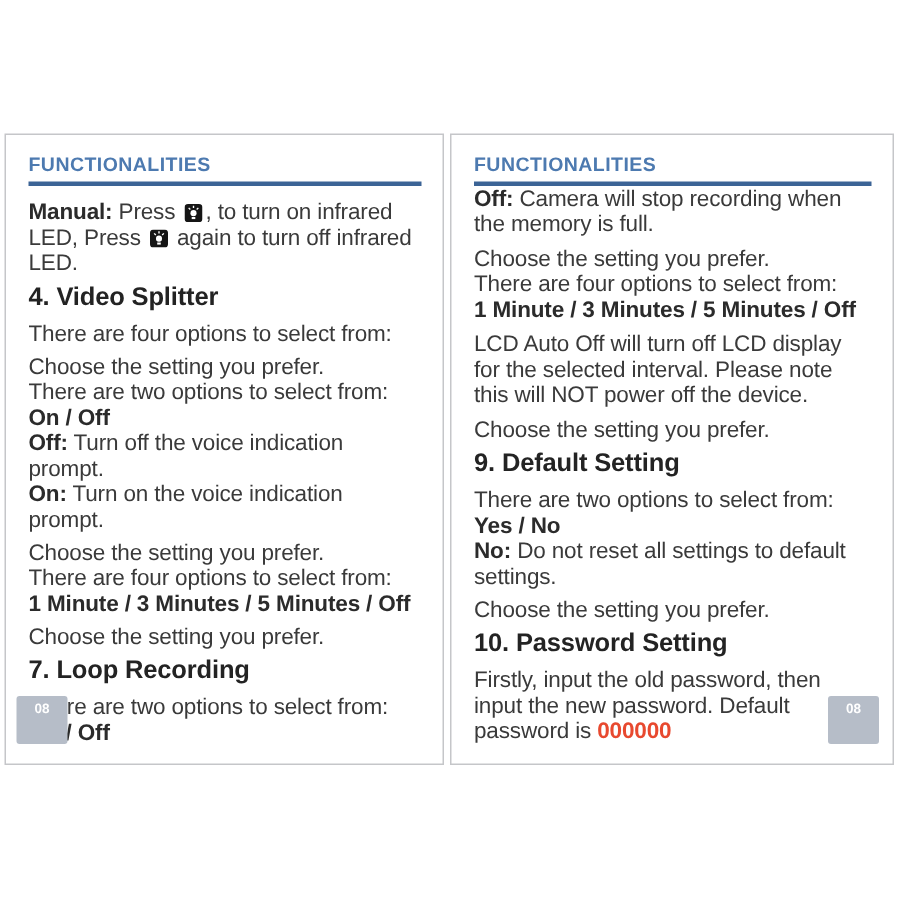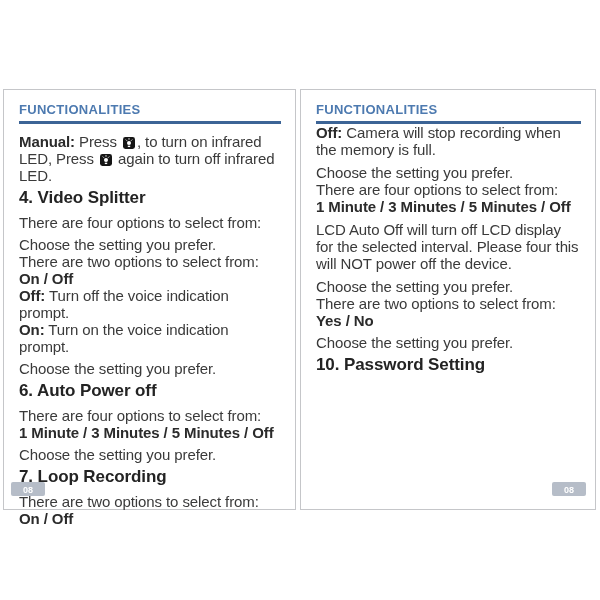--- a/index.html
+++ b/index.html
@@ -18,21 +18,21 @@
   }
   .rule{height:3px;background:#3c6496;margin-top:4px}
   p{margin:0;font-size:15px;line-height:17px;color:#3a3a3a;letter-spacing:-0.1px}
   p b,.bold{color:#2b2b2b;font-weight:bold}
   .intro{margin-top:9px}
   .sec{margin:4px 0 0;font-size:17px;color:#232323;font-weight:bold;letter-spacing:-0.1px}
   .sec + p{margin-top:6px}
   .choose{margin-top:5px}
   .note{margin-top:6px}
   .badge{
-    position:absolute;bottom:13px;width:34px;height:14px;background:#b6bdc8;
+    position:absolute;bottom:13px;width:34px;height:32px;background:#b6bdc8;
     color:#ffffff;font-size:9px;font-weight:bold;line-height:16px;text-align:center;
     border-radius:2px;
   }
   .badge-left{left:7px}
   .badge-right{right:9px}
   .btnicon{display:inline-block;width:12px;height:12px;vertical-align:-2px;margin:0 2px}
   .red{color:#e8492f;font-weight:bold}
 </style>
 </head>
 <body>
@@ -55,42 +55,44 @@
 
   <h2 class="sec">4. Video Splitter</h2>
   <p>There are four options to select from:</p>
   <p class="choose">Choose the setting you prefer.</p>
 
   <p><span>There are two options to select from: </span><b>On / Off</b></p>
   <p><b>Off:</b><span> Turn off the voice indication prompt.</span></p>
   <p><b>On:</b><span> Turn on the voice indication prompt.</span></p>
   <p class="choose">Choose the setting you prefer.</p>
 
-  <h2 class="sec">6. Auto Power off</h2>
   <p>There are four options to select from:</p>
   <p class="bold">1 Minute / 3 Minutes / 5 Minutes / Off</p>
   <p class="choose">Choose the setting you prefer.</p>
 
   <h2 class="sec">7. Loop Recording</h2>
   <p><span>There are two options to select from: </span><b>On / Off</b></p>
 
   <div class="badge badge-left">08</div>
 </section>
 
 <section class="page page-right">
   <h1 class="hdr">FUNCTIONALITIES</h1>
   <div class="rule"></div>
 
   <p><b>Off:</b><span> Camera will stop recording when the memory is full.</span></p>
   <p class="note">Choose the setting you prefer.</p>
 
   <p>There are four options to select from:</p>
   <p class="bold">1 Minute / 3 Minutes / 5 Minutes / Off</p>
-  <p class="note">LCD Auto Off will turn off LCD display for the selected interval. Please four this will NOT power off the device.</p>
+  <p class="note">LCD Auto Off will turn off LCD display for the selected interval. Please note this will NOT power off the device.</p>
   <p class="note">Choose the setting you prefer.</p>
 
+  <h2 class="sec">9. Default Setting</h2>
   <p><span>There are two options to select from: </span><b>Yes / No</b></p>
+  <p><b>No:</b><span> Do not reset all settings to default settings.</span></p>
   <p class="choose">Choose the setting you prefer.</p>
 
   <h2 class="sec">10. Password Setting</h2>
+  <p><span>Firstly, input the old password, then input the new password. Default password is </span><span class="red">000000</span></p>
 
   <div class="badge badge-right">08</div>
 </section>
 
 </body></html>

